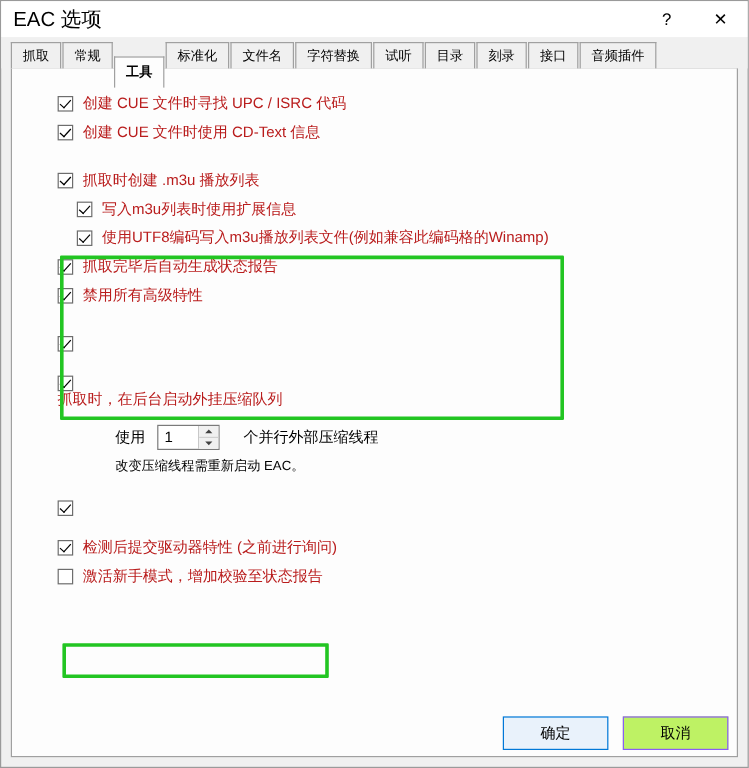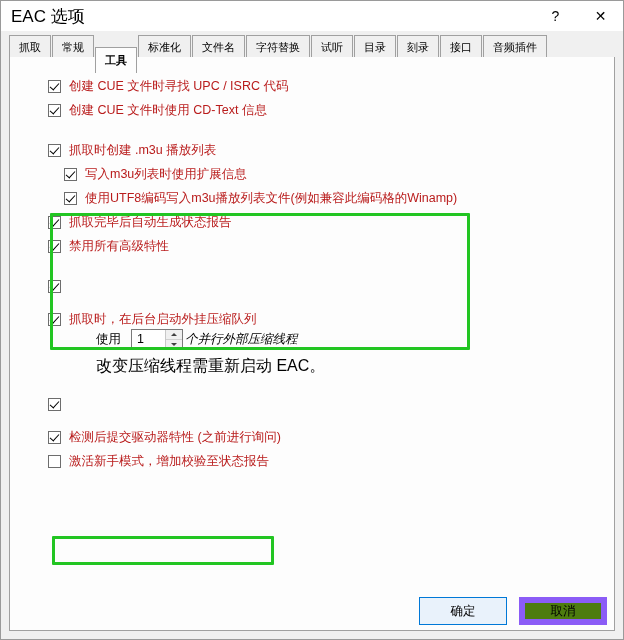--- a/index.html
+++ b/index.html
@@ -104,21 +104,21 @@
     padding: 22px 14px 0 38px;
     position: relative;
   }
   
   .row {
     display: flex;
     align-items: flex-start;
     margin-bottom: 9px;
     position: relative;
   }
-  .row.tight { margin-bottom: 2px; }
+  .row.tight { margin-bottom: 13px; flex-direction: column; }
   .cb {
     width: 13px;
     height: 13px;
     border: 1px solid #6d6d6d;
     background: #ffffff;
     box-sizing: border-box;
     margin-right: 8px;
     margin-top: 1px;
     flex: 0 0 auto;
     position: relative;
@@ -194,37 +194,37 @@
   .spin-btn:first-child { border-bottom: 1px solid #d0d0d0; }
   .arrow-up, .arrow-dn {
     width: 0; height: 0;
     border-left: 3px solid transparent;
     border-right: 3px solid transparent;
   }
   .arrow-up { border-bottom: 3.5px solid #404040; }
   .arrow-dn { border-top: 3.5px solid #404040; }
   .note {
     margin-left: 48px;
-    font-size: 16px;
+    font-size: 11px;
     margin-bottom: 4px;
   }
   
   .btnbar {
     position: absolute;
     right: 16px;
     bottom: 14px;
     display: flex;
     gap: 12px;
   }
   .btn {
     width: 88px;
     height: 28px;
     font-size: 12.5px;
-    background: #4d7c0f;
-    border: 6px solid #8b5cf6;
+    background: #bef264;
+    border: 1px solid #8b5cf6;
     display: flex;
     align-items: center;
     justify-content: center;
     box-sizing: border-box;
     cursor: default;
   }
   .btn.default {
     background: #e9f2fb;
     border: 1px solid #0078d7;
   }
@@ -317,21 +317,21 @@
           <span class="spin-val">1</span>
           <div class="spin-btns">
             <div class="spin-btn">
                 <span class="arrow-up"></span>
               </div>
             <div class="spin-btn">
                 <span class="arrow-dn"></span>
               </div>
           </div>
         </div>
-        <span class="spin-label" style="margin-left:2px;font-style:italic;">个并行外部压缩线程</span>
+        <span class="spin-label" style="margin-left:20px;">个并行外部压缩线程</span>
       </div>
 
       <div class="note">改变压缩线程需重新启动 EAC。</div>
 
       <div class="spacer-16"></div>
 
       <div class="row">
         <span class="cb checked"></span>
       </div>
 

